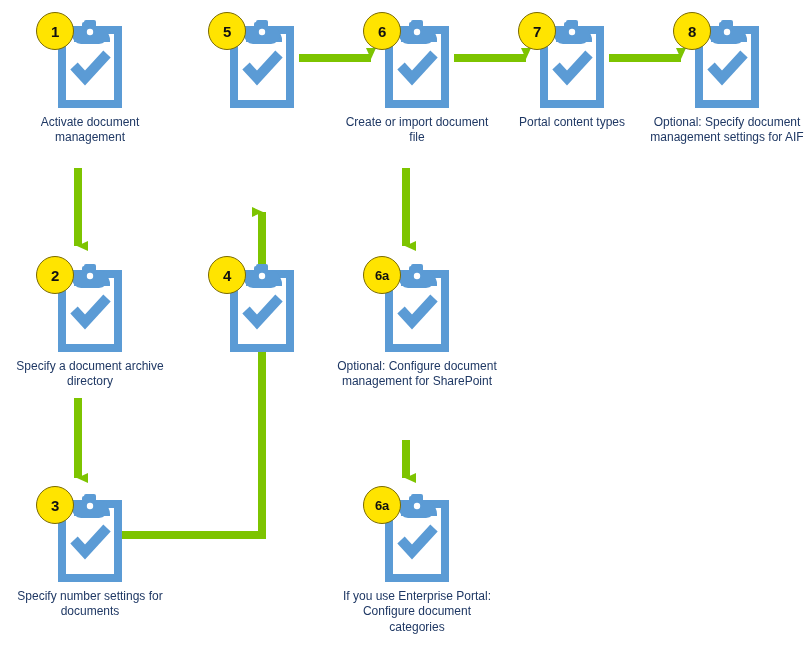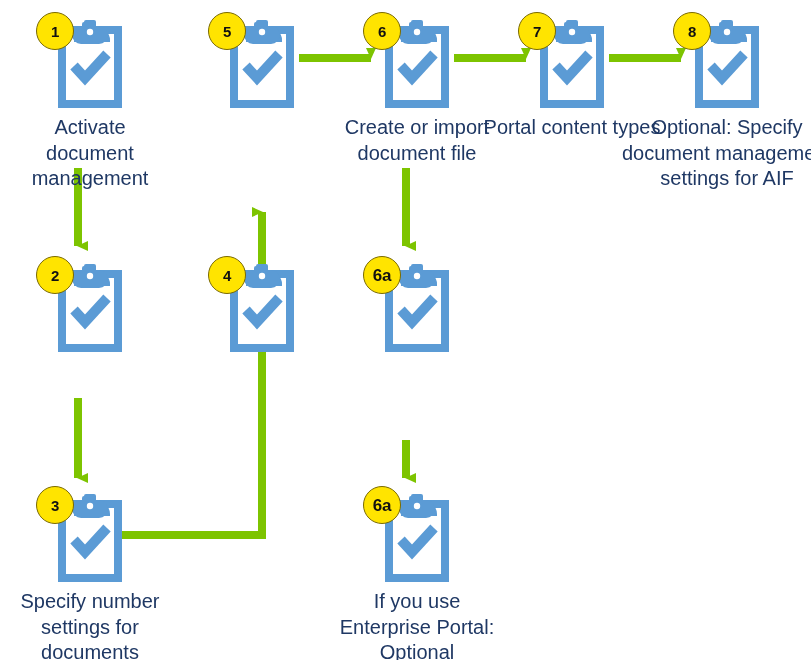--- a/index.html
+++ b/index.html
@@ -63,28 +63,28 @@
     align-items: center;
     justify-content: center;
     font-family: "Liberation Sans", sans-serif;
     font-size: 15px;
     font-weight: bold;
     color: #111111;
     line-height: 1;
     letter-spacing: -0.3px;
   }
   .badge.wide {
-    font-size: 17px;
+    font-size: 13px;
   }
   .node-label {
     margin-top: 5px;
     text-align: center;
     color: #1f3864;
     font-family: "Liberation Sans", sans-serif;
-    font-size: 20px;
+    font-size: 12px;
     line-height: 1.28;
     font-weight: normal;
     width: 200px;
   }
   .node-label.narrow { width: 160px; }
   .node-label.wide { width: 215px; }
 </style>
 </head>
 <body>
 
@@ -150,20 +150,21 @@
 
           <path d="M28 4 h10 a2 2 0 0 1 2 2 v4 h4 a12 12 0 0 1 12 12 v2 H20 v-2 a12 12 0 0 1 12 -12 h-4 v-4 a2 2 0 0 1 2 -2 z" fill="#5B9BD5"></path>
           <rect x="18" y="8" width="36" height="18" rx="9" fill="#5B9BD5"></rect>
           <rect x="30" y="2" width="12" height="10" rx="2" fill="#5B9BD5"></rect>
           <circle cx="36" cy="14" r="3.2" fill="#ffffff"></circle>
 
           <path d="M20 48 L31 60 L53 36" fill="none" stroke="#5B9BD5" stroke-width="10" stroke-linecap="butt" stroke-linejoin="miter"></path>
         </svg>
         <div class="badge">2</div>
       </div>
+      <div class="node-label narrow">Specify a document archive directory</div>
     </div>
   </div>
 
   <div class="node" style="left: 90px; top: 492px;">
     <div class="node-inner">
       <div class="clip-wrap">
         <svg width="72" height="92" viewBox="0 0 72 92" xmlns="http://www.w3.org/2000/svg">
 
           <rect x="8" y="12" width="56" height="74" fill="#ffffff" stroke="#5B9BD5" stroke-width="8"></rect>
 
@@ -247,40 +248,41 @@
 
           <path d="M28 4 h10 a2 2 0 0 1 2 2 v4 h4 a12 12 0 0 1 12 12 v2 H20 v-2 a12 12 0 0 1 12 -12 h-4 v-4 a2 2 0 0 1 2 -2 z" fill="#5B9BD5"></path>
           <rect x="18" y="8" width="36" height="18" rx="9" fill="#5B9BD5"></rect>
           <rect x="30" y="2" width="12" height="10" rx="2" fill="#5B9BD5"></rect>
           <circle cx="36" cy="14" r="3.2" fill="#ffffff"></circle>
 
           <path d="M20 48 L31 60 L53 36" fill="none" stroke="#5B9BD5" stroke-width="10" stroke-linecap="butt" stroke-linejoin="miter"></path>
         </svg>
         <div class="badge wide">6a</div>
       </div>
+      <div class="node-label narrow">Optional: Configure document management for SharePoint</div>
     </div>
   </div>
 
   <div class="node" style="left: 417px; top: 492px;">
     <div class="node-inner">
       <div class="clip-wrap">
         <svg width="72" height="92" viewBox="0 0 72 92" xmlns="http://www.w3.org/2000/svg">
 
           <rect x="8" y="12" width="56" height="74" fill="#ffffff" stroke="#5B9BD5" stroke-width="8"></rect>
 
           <path d="M28 4 h10 a2 2 0 0 1 2 2 v4 h4 a12 12 0 0 1 12 12 v2 H20 v-2 a12 12 0 0 1 12 -12 h-4 v-4 a2 2 0 0 1 2 -2 z" fill="#5B9BD5"></path>
           <rect x="18" y="8" width="36" height="18" rx="9" fill="#5B9BD5"></rect>
           <rect x="30" y="2" width="12" height="10" rx="2" fill="#5B9BD5"></rect>
           <circle cx="36" cy="14" r="3.2" fill="#ffffff"></circle>
 
           <path d="M20 48 L31 60 L53 36" fill="none" stroke="#5B9BD5" stroke-width="10" stroke-linecap="butt" stroke-linejoin="miter"></path>
         </svg>
         <div class="badge wide">6a</div>
       </div>
-      <div class="node-label narrow">If you use Enterprise Portal: Optional document categories</div>
+      <div class="node-label narrow">If you use Enterprise Portal: Configure document categories</div>
     </div>
   </div>
 
   <div class="node" style="left: 572px; top: 18px;">
     <div class="node-inner">
       <div class="clip-wrap">
         <svg width="72" height="92" viewBox="0 0 72 92" xmlns="http://www.w3.org/2000/svg">
 
           <rect x="8" y="12" width="56" height="74" fill="#ffffff" stroke="#5B9BD5" stroke-width="8"></rect>
 

